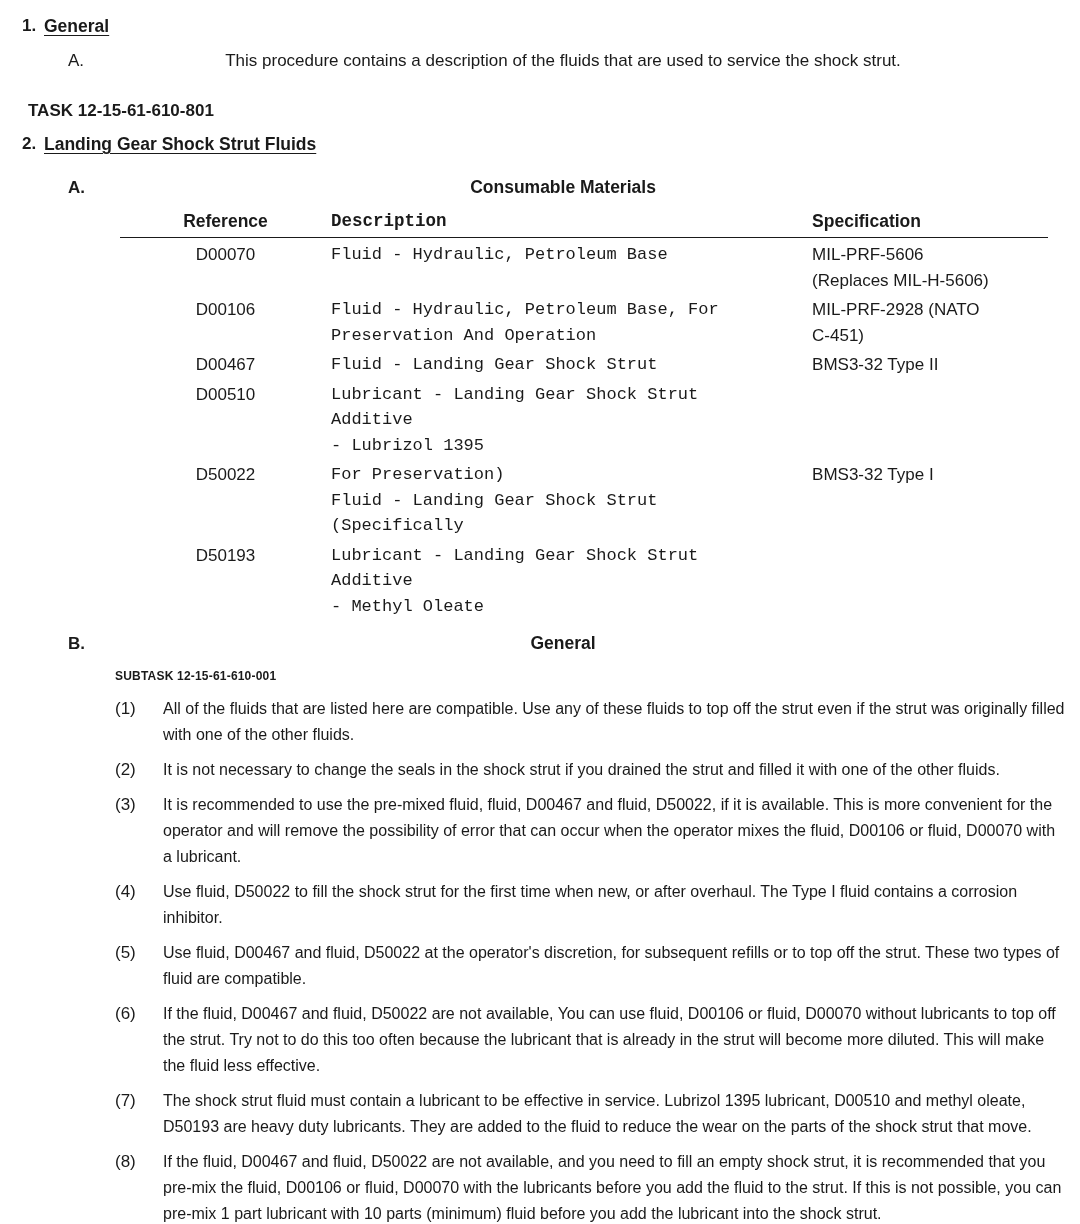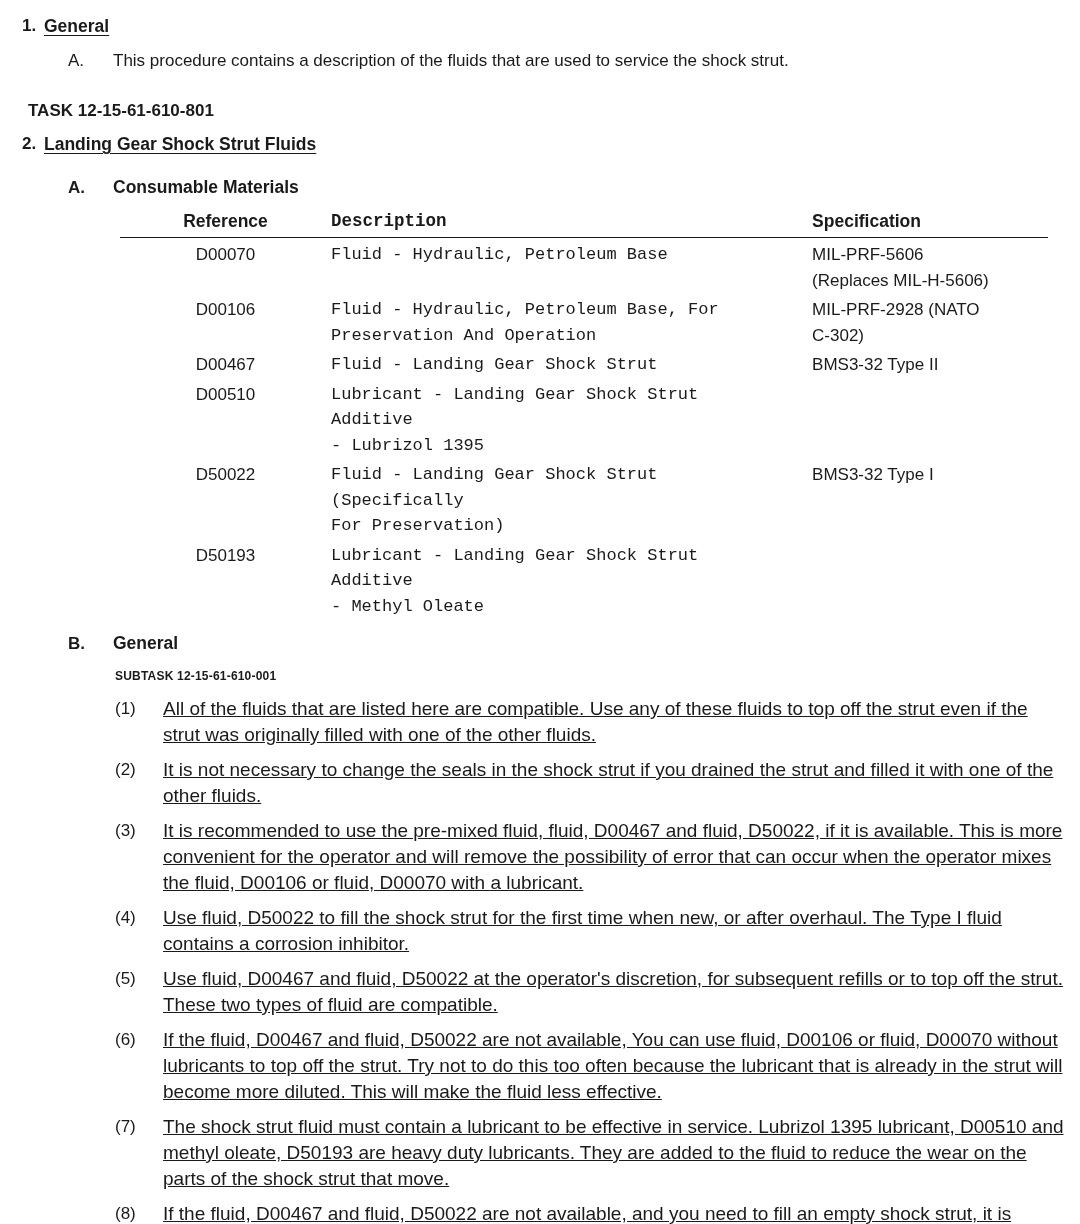--- a/index.html
+++ b/index.html
@@ -54,20 +54,21 @@
     font-size: 17px;
     line-height: 25px;
   }
   .lvl2 .marker.b {
     font-weight: bold;
   }
   .lvl2 .body {
     width: 900px;
     font-size: 17px;
     line-height: 25px;
+    text-align: center;
   }
   .lvl2 .body.heading {
     font-weight: bold;
     font-size: 17.5px;
   }
 
   
   .taskline {
     margin-top: 26px;
     padding-left: 28px;
@@ -130,23 +131,22 @@
   }
   .pitem .marker {
     width: 163px;
     padding-left: 115px;
     box-sizing: border-box;
     font-size: 17px;
     line-height: 26px;
   }
   .pitem .body {
     width: 905px;
-    font-size: 19px;
+    font-size: 16px;
     line-height: 26px;
-    text-decoration: underline;
   }
 </style>
 </head>
 <body>
 
 <div class="row lvl1">
   <div class="marker">1.</div>
   <div class="title">General</div>
 </div>
 
@@ -188,21 +188,21 @@
         </div>
       </div>
       <div class="trow">
         <div class="c-ref">D00106</div>
         <div class="c-desc">
           <span class="cellline">Fluid - Hydraulic, Petroleum Base, For</span>
           <span class="cellline">Preservation And Operation</span>
         </div>
         <div class="c-spec">
           <span class="cellline">MIL-PRF-2928 (NATO</span>
-          <span class="cellline">C-302)</span>
+          <span class="cellline">C-451)</span>
         </div>
       </div>
       <div class="trow">
         <div class="c-ref">D00467</div>
         <div class="c-desc">
           <span class="cellline">Fluid - Landing Gear Shock Strut</span>
         </div>
         <div class="c-spec">
           <span class="cellline">BMS3-32 Type II</span>
         </div>
@@ -211,22 +211,22 @@
         <div class="c-ref">D00510</div>
         <div class="c-desc">
           <span class="cellline">Lubricant - Landing Gear Shock Strut Additive</span>
           <span class="cellline">- Lubrizol 1395</span>
         </div>
         <div class="c-spec"></div>
       </div>
       <div class="trow">
         <div class="c-ref">D50022</div>
         <div class="c-desc">
+          <span class="cellline">For Preservation)</span>
           <span class="cellline">Fluid - Landing Gear Shock Strut (Specifically</span>
-          <span class="cellline">For Preservation)</span>
         </div>
         <div class="c-spec">
           <span class="cellline">BMS3-32 Type I</span>
         </div>
       </div>
       <div class="trow">
         <div class="c-ref">D50193</div>
         <div class="c-desc">
           <span class="cellline">Lubricant - Landing Gear Shock Strut Additive</span>
           <span class="cellline">- Methyl Oleate</span>

